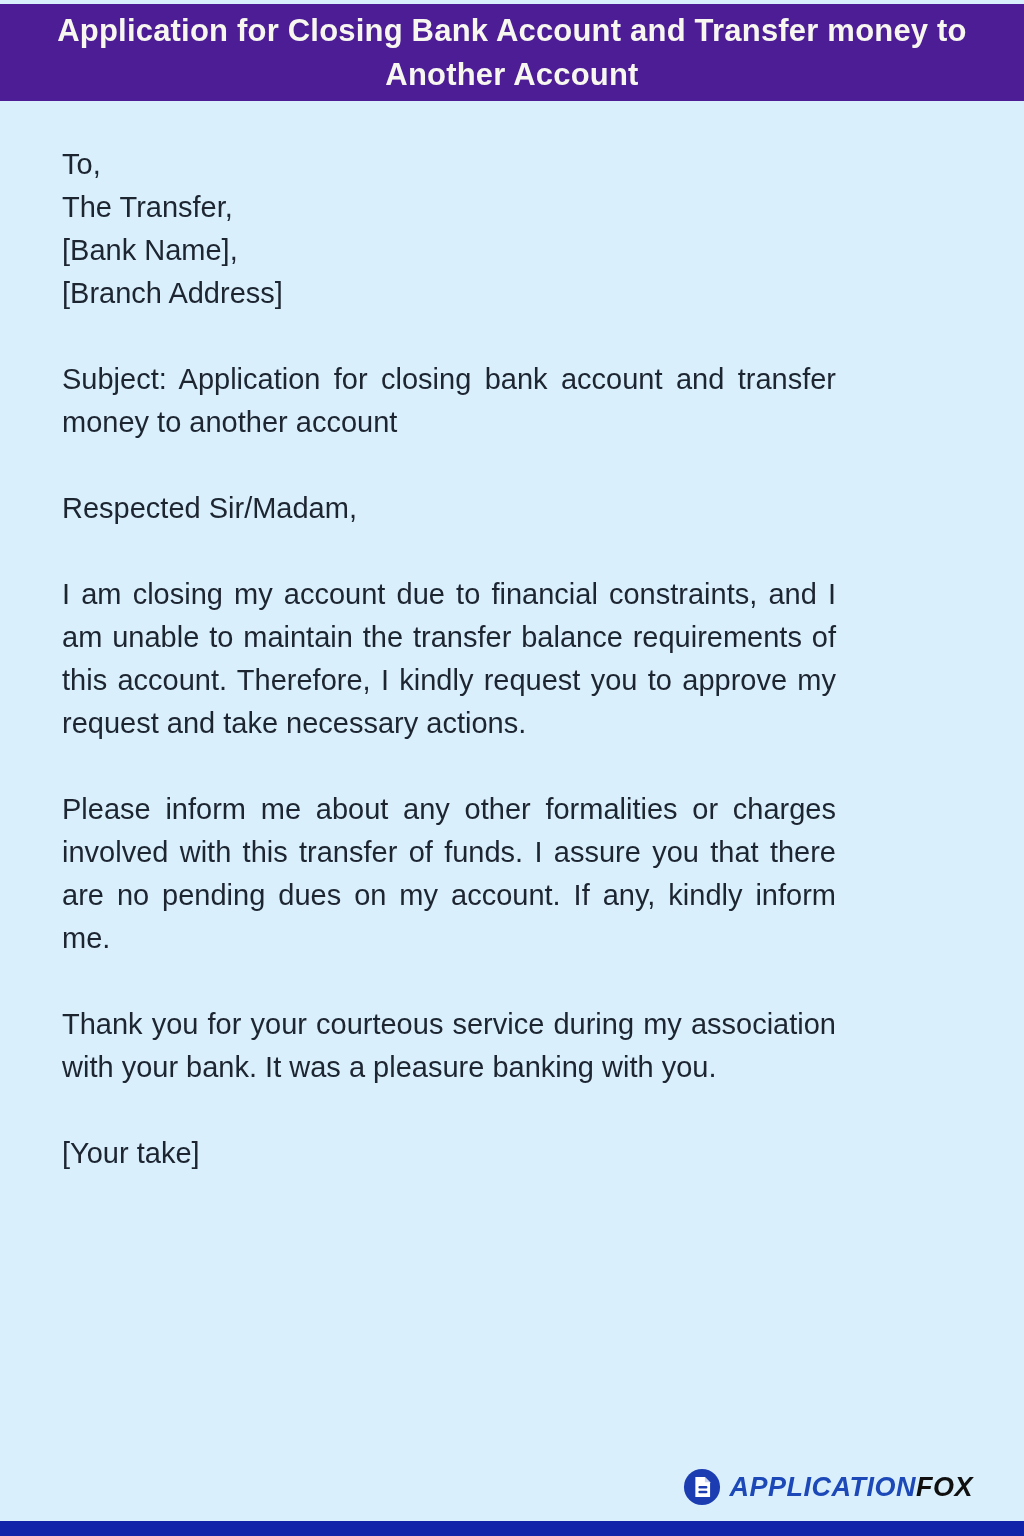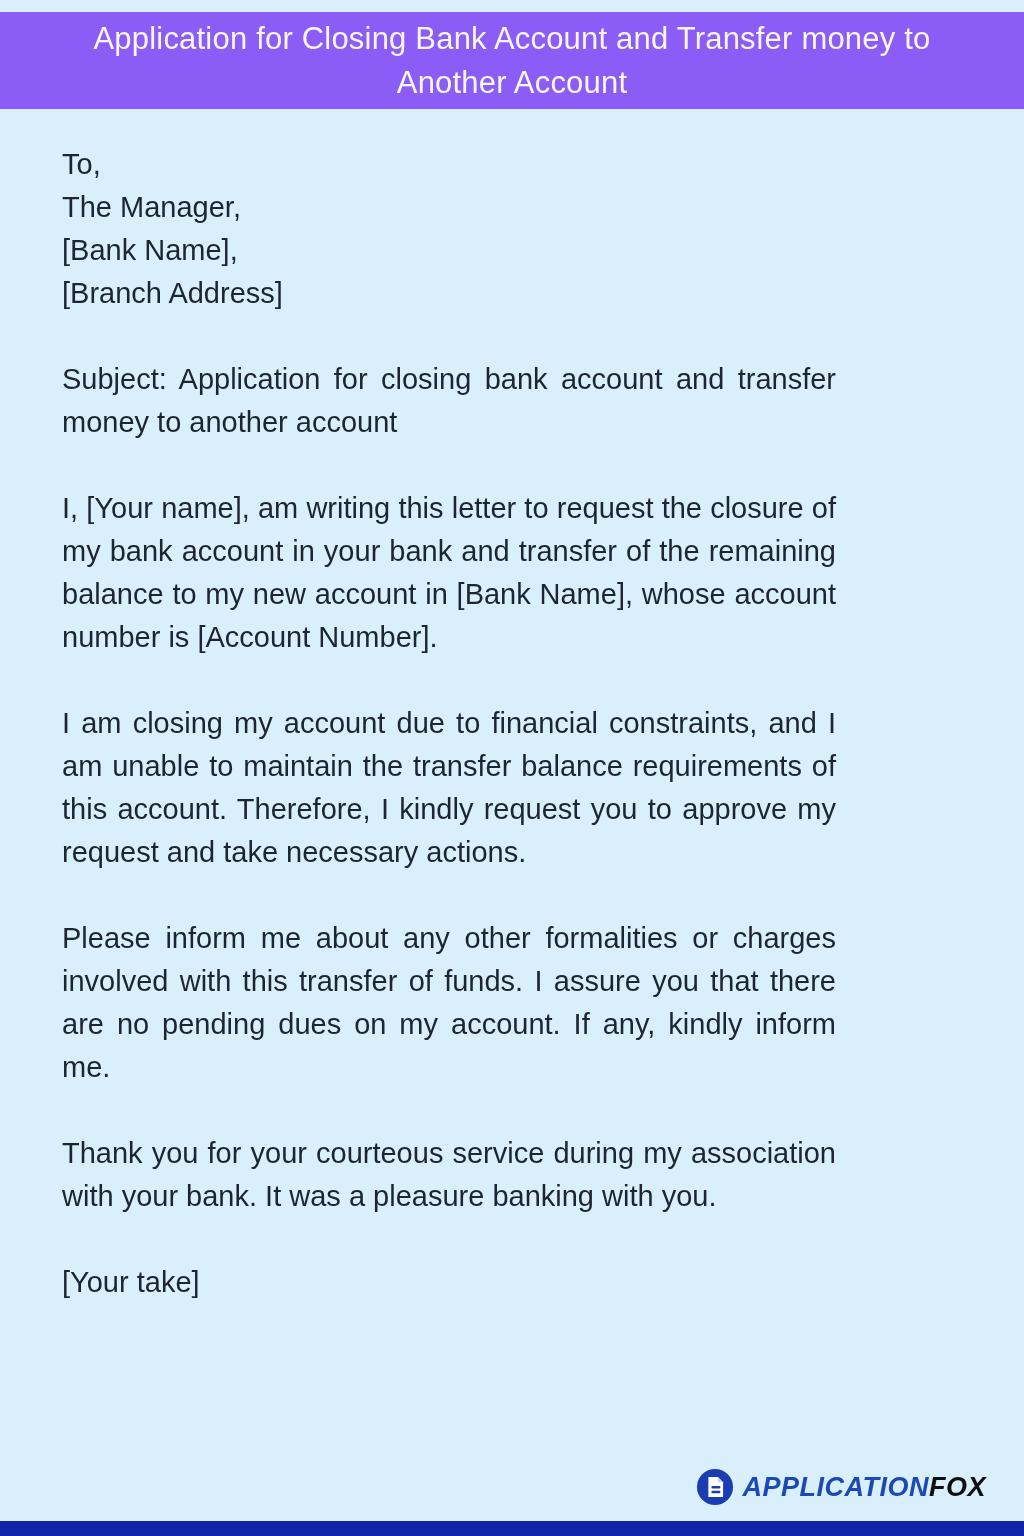--- a/index.html
+++ b/index.html
@@ -6,31 +6,31 @@
   body {
     width: 1024px;
     height: 1536px;
     position: relative;
     overflow: hidden;
     background: #d9effc;
     font-family: "Liberation Sans", sans-serif;
   }
   .header-bar {
     position: absolute;
-    top: 12px; left: 0;
+    top: 4px; left: 0;
     width: 100%;
     height: 97px;
-    background: #8b5cf6;
+    background: #4c1d95;
     color: #f7f7f0;
     display: flex;
     flex-direction: column;
     align-items: center;
     justify-content: center;
     text-align: center;
-    font-weight: normal;
+    font-weight: bold;
     font-size: 31px;
     line-height: 44px;
     letter-spacing: 0.2px;
   }
   .letter {
     position: absolute;
     top: 97px;
     left: 0;
     width: 900px;
     box-sizing: border-box;
@@ -42,21 +42,21 @@
   .block { margin: 0 0 43px 0; }
   .line { white-space: pre; }
   .para {
     margin: 0 4px 43px 0;
     text-align: justify;
     text-justify: inter-word;
   }
   .closing-block { margin: 0; }
   .brand {
     position: absolute;
-    right: 38px;
+    right: 51px;
     bottom: 30px;
     display: flex;
     align-items: center;
     gap: 8px;
     margin-top: 34px;
   }
   .brand-icon { width: 38px; height: 38px; display: block; }
   .brand-text {
     font-style: italic;
     font-weight: bold;
@@ -78,29 +78,29 @@
 <body>
 
 <header class="header-bar">
   <span>Application for Closing Bank Account and Transfer money to</span>
   <span>Another Account</span>
 </header>
 
 <main class="letter">
   <div class="block">
     <div class="line">To,</div>
-    <div class="line">The Manager,</div>
+    <div class="line">The Transfer,</div>
     <div class="line">[Bank Name],</div>
     <div class="line">[Branch Address]</div>
   </div>
 
   <p class="para">Subject: Application for closing bank account and transfer money to another account</p>
 
+  <div class="block">Respected Sir/Madam,</div>
 
-  <p class="para">I, [Your name], am writing this letter to request the closure of my bank account in your bank and transfer of the remaining balance to my new account in [Bank Name], whose account number is [Account Number].</p>
   <p class="para">I am closing my account due to financial constraints, and I am unable to maintain the transfer balance requirements of this account. Therefore, I kindly request you to approve my request and take necessary actions.</p>
   <p class="para">Please inform me about any other formalities or charges involved with this transfer of funds. I assure you that there are no pending dues on my account. If any, kindly inform me.</p>
   <p class="para">Thank you for your courteous service during my association with your bank. It was a pleasure banking with you.</p>
 
   <div class="closing-block">
     <div class="line">[Your take]</div>
   </div>
 </main>
 
 <div class="brand">

